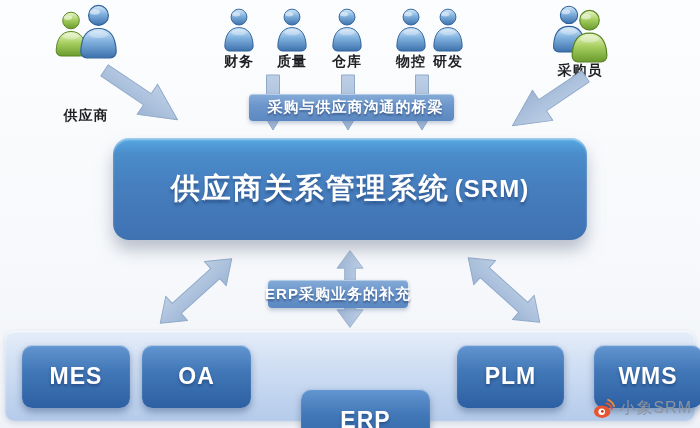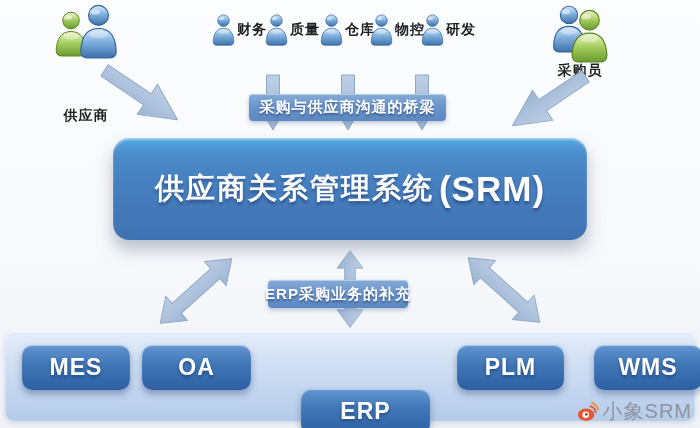--- a/index.html
+++ b/index.html
@@ -5,62 +5,62 @@
   html,body { margin:0; padding:0; background:#ffffff; }
   .stage {
     position:relative; width:700px; height:428px; overflow:hidden;
     background:linear-gradient(180deg,#fcfdfe 0%, #f6f8fb 65%, #eff2f7 100%);
     font-family:"Liberation Sans","DejaVu Sans",sans-serif;
   }
   .actor { position:absolute; display:flex; flex-direction:column; align-items:center; }
   .people-icon { position:relative; }
   .people-icon svg { position:absolute; }
   .actor-label { font-size:14px; font-weight:700; color:#1d1f22; text-align:center; letter-spacing:1px; white-space:nowrap; }
-  .dept { position:absolute; top:8px; width:56px; display:flex; flex-direction:row; align-items:center; gap:1px; }
+  .dept { position:absolute; top:8px; width:56px; display:flex; flex-direction:column; align-items:center; gap:1px; }
 
   .arrow { position:absolute; z-index:1; }
 
   .banner {
     position:absolute; z-index:3; display:flex; align-items:center; justify-content:center;
     color:#ffffff; font-weight:700; font-size:15px; letter-spacing:1px; white-space:nowrap;
     background:linear-gradient(180deg,#85abd7 0%, #6b96cb 45%, #5b88c1 100%);
     border-radius:4px;
     box-shadow:0 2px 4px rgba(95,115,150,0.4), inset 0 1px 0 rgba(255,255,255,0.4);
     text-shadow:0 2px 2px rgba(25,45,90,0.5);
   }
-  .banner-top { left:249px; top:94px; width:197px; height:27px; }
+  .banner-top { left:249px; top:94px; width:197px; height:27px;padding-left:8px; }
   .banner-bottom { left:268px; top:280px; width:140px; height:28px; }
 
   .srm-box {
     position:absolute; z-index:2; left:113px; top:138px; width:474px; height:102px;
     border-radius:16px;
     background:linear-gradient(180deg,#54a8e3 0%, #4b8ccb 16%, #467fbf 45%, #4072b2 100%);
     box-shadow:0 10px 16px rgba(135,145,165,0.55), inset 0 2px 2px rgba(255,255,255,0.45);
     display:flex; align-items:center; justify-content:center; gap:5px;
   }
   .srm-title { font-size:29px; font-weight:700; color:#ffffff; letter-spacing:2px; text-shadow:0 3px 3px rgba(22,45,90,0.45); }
-  .srm-sub   { font-size:35px; font-weight:700; color:#ffffff; letter-spacing:1px; text-shadow:0 3px 3px rgba(22,45,90,0.45); }
+  .srm-sub   { font-size:24px; font-weight:700; color:#ffffff; letter-spacing:1px; text-shadow:0 3px 3px rgba(22,45,90,0.45); }
 
   .band {
     position:absolute; z-index:1; left:5px; top:331px; width:690px; height:90px;
     border-radius:9px;
     background:linear-gradient(180deg,#e5edf9 0%, #cfdef3 40%, #b4cbea 100%);
     box-shadow:inset 0 1px 2px rgba(255,255,255,0.85), 0 2px 5px rgba(150,160,185,0.35);
   }
   .sysbox {
-    position:absolute; top:14px; height:45px; border-radius:10px;
+    position:absolute; top:14px; height:63px; border-radius:10px;
     background:linear-gradient(180deg,#6396d1 0%, #4177b7 42%, #2d60a3 100%);
     box-shadow:0 4px 7px rgba(55,80,125,0.45), inset 0 1px 1px rgba(255,255,255,0.55);
     display:flex; align-items:center; justify-content:center;
     color:#ffffff; font-weight:700; font-size:23px; letter-spacing:1px;
     text-shadow:0 2px 3px rgba(18,40,80,0.45);
   }
 
   .watermark { position:absolute; z-index:4; top:398px; right:8px; display:flex; align-items:center; gap:4px; }
-  .wm-text { font-size:20px; color:#8e939c; letter-spacing:1px; }
+  .wm-text { font-size:16px; color:#8e939c; letter-spacing:1px; }
 </style>
 </head>
 <body>
 
 <div class="stage">
 
   <svg width="0" height="0" style="position:absolute" aria-hidden="true">
     <defs>
       <linearGradient id="gBluePerson" x1="0" y1="0" x2="0" y2="1">
         <stop offset="0" stop-color="#d6eafb"></stop>
@@ -123,21 +123,21 @@
         <use href="#personBlue"></use>
       </svg>
     <div class="actor-label">质量</div>
   </div>
   <div class="dept" style="left:319px;">
     <svg width="36" height="44">
         <use href="#personBlue"></use>
       </svg>
     <div class="actor-label">仓库</div>
   </div>
-  <div class="dept" style="left:369px;">
+  <div class="dept" style="left:383px;">
     <svg width="36" height="44">
         <use href="#personBlue"></use>
       </svg>
     <div class="actor-label">物控</div>
   </div>
   <div class="dept" style="left:420px;">
     <svg width="36" height="44">
         <use href="#personBlue"></use>
       </svg>
     <div class="actor-label">研发</div>

